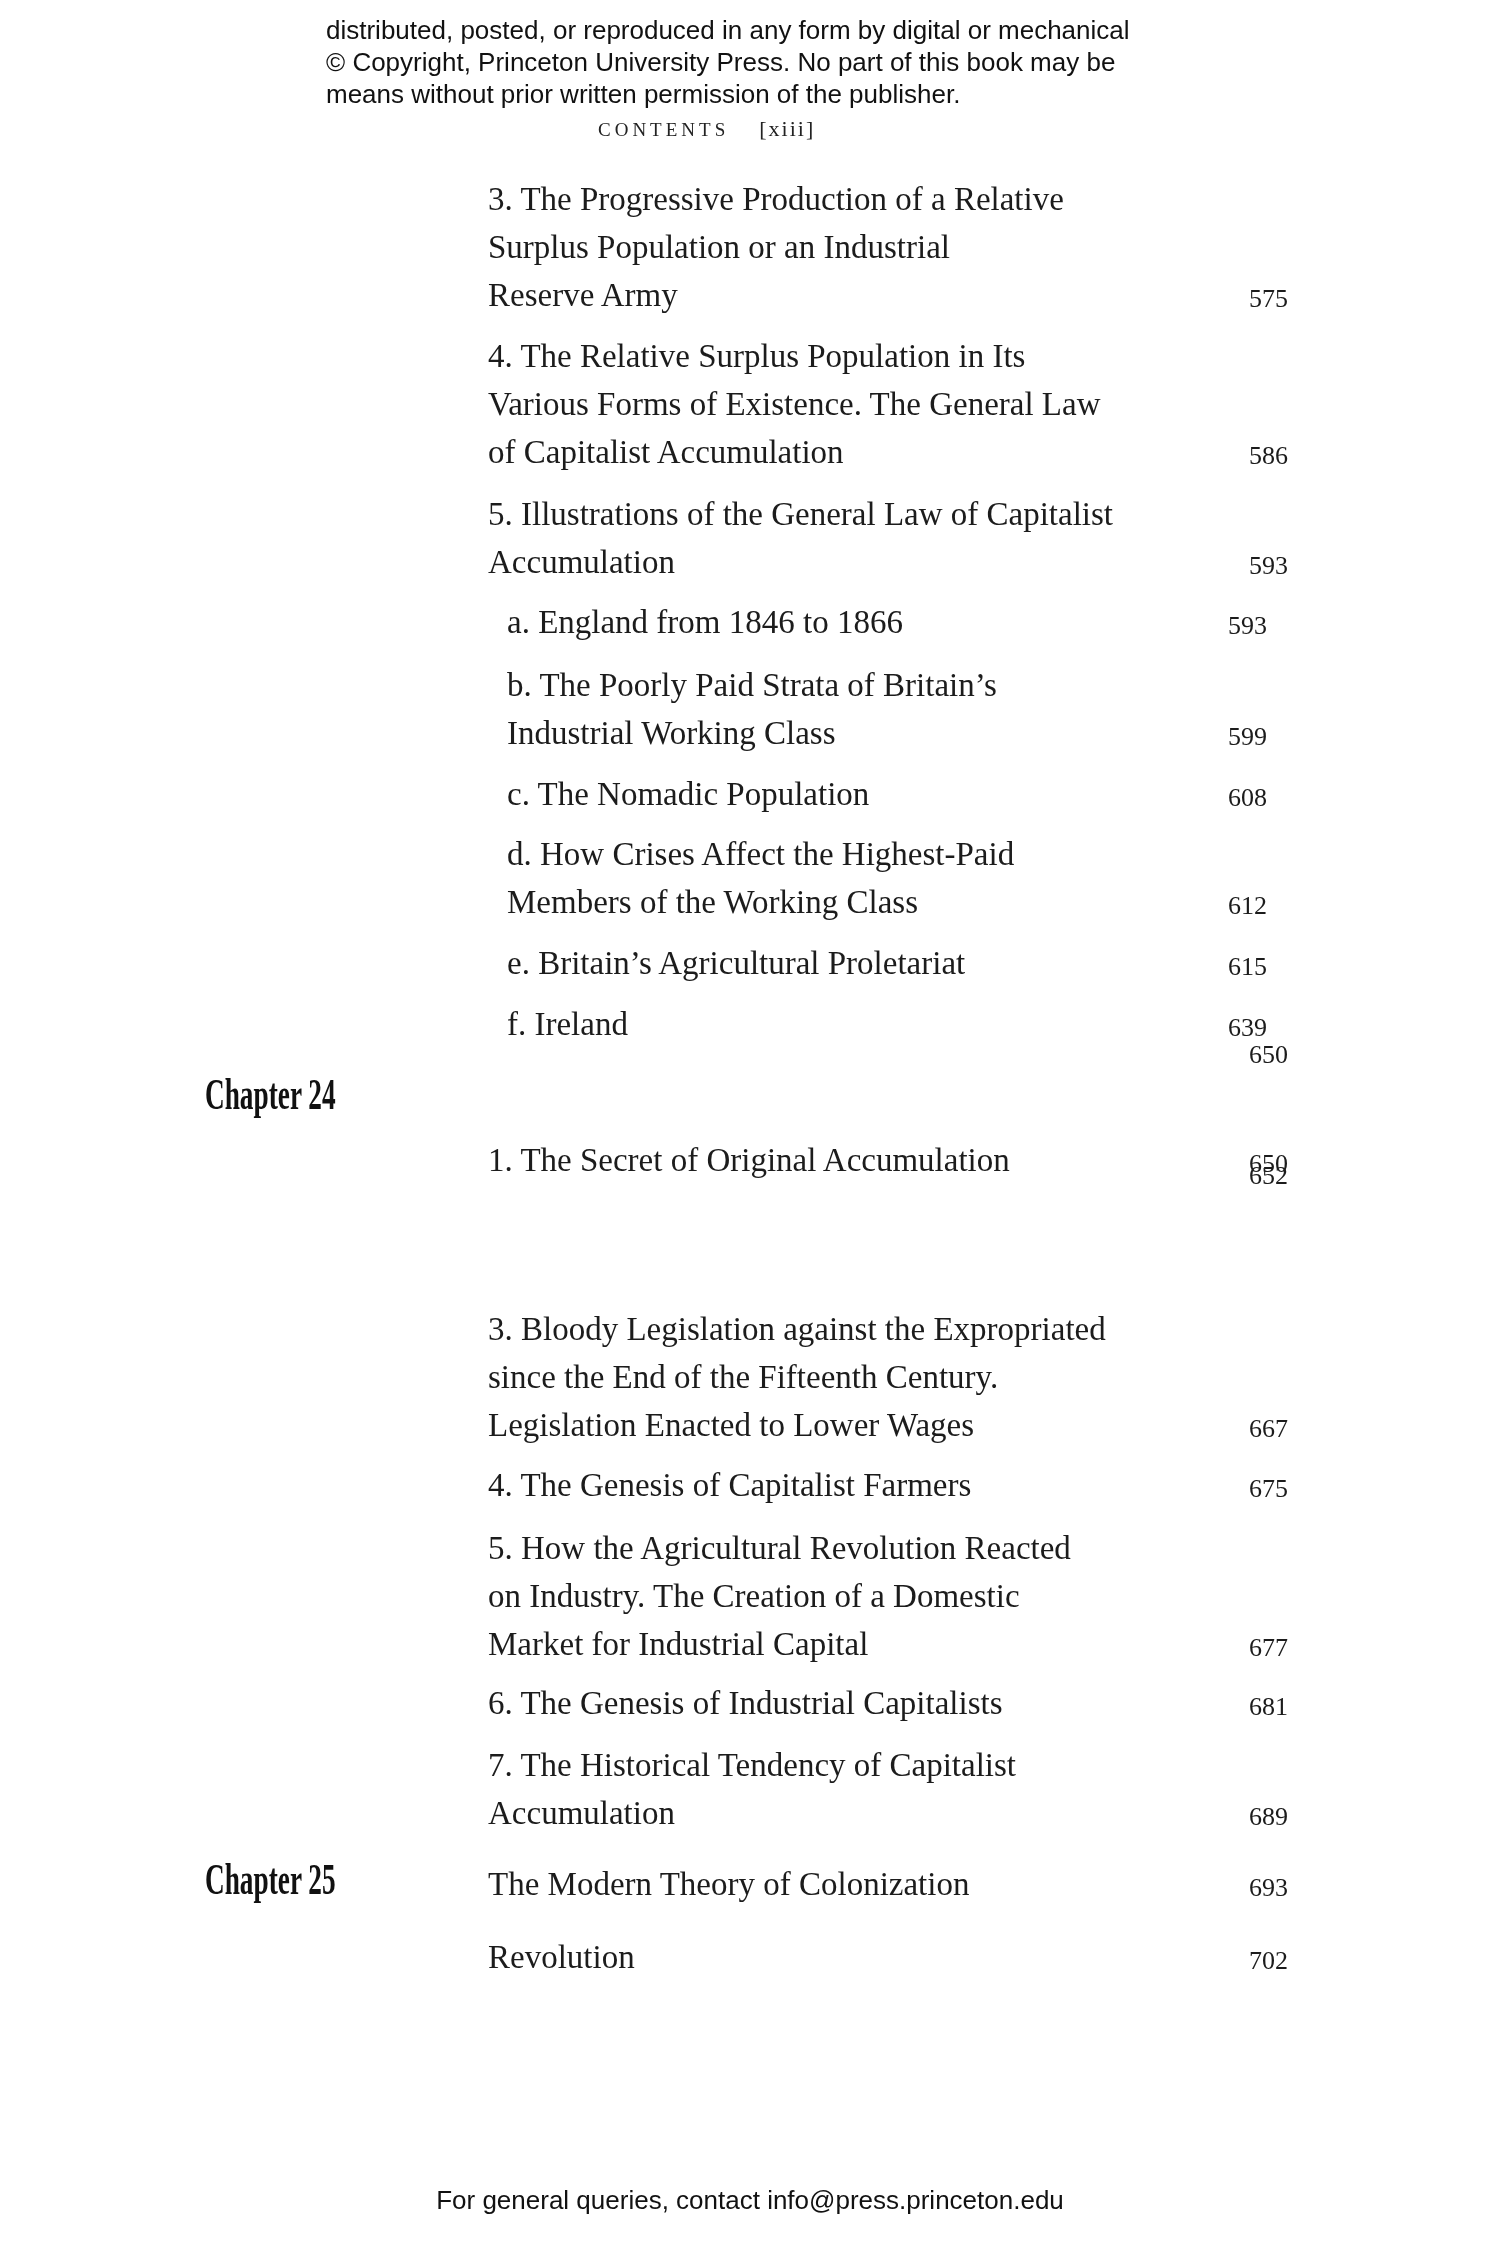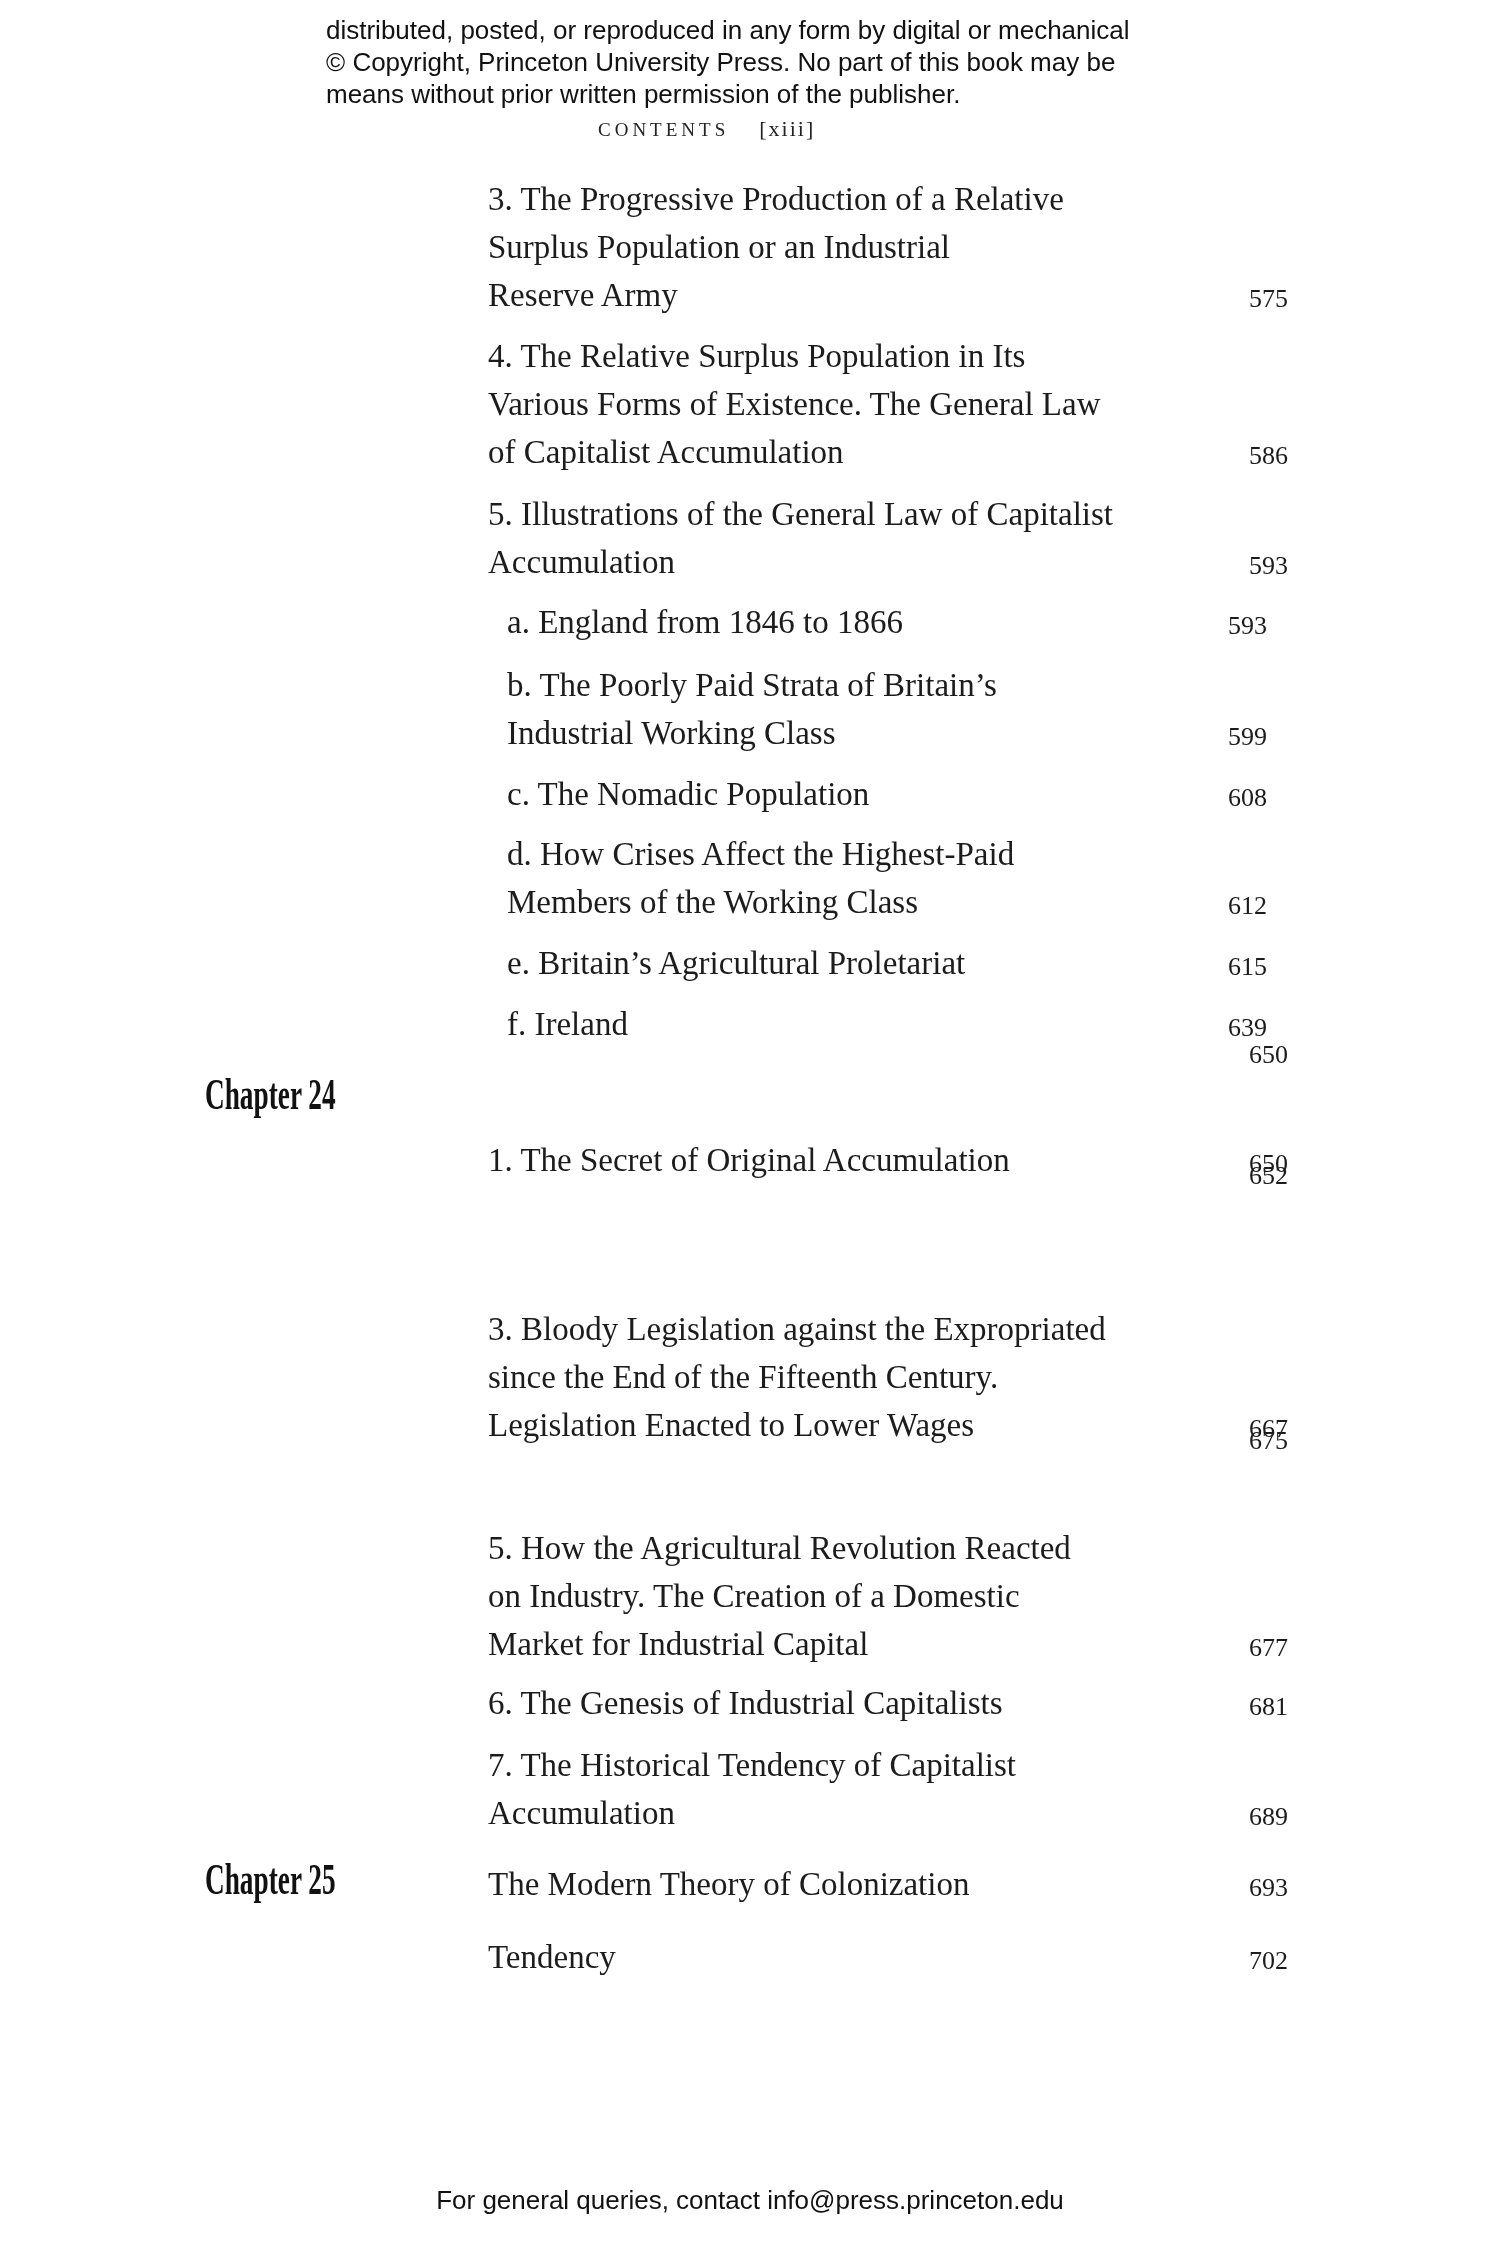--- a/index.html
+++ b/index.html
@@ -139,20 +139,23 @@
 <div class="entry" style="top:1305px">
   <span class="title">
     <span class="line">3. Bloody Legislation against the Expropriated</span>
     <span class="line">since the End of the Fifteenth Century.</span>
     <span class="line">Legislation Enacted to Lower Wages</span>
   </span>
   <span class="page">667</span>
 </div>
 
 <div class="entry" style="top:1461px">
+  <span class="title">
+    <span class="line">4. The Genesis of Capitalist Farmers</span>
+  </span>
   <span class="page">675</span>
 </div>
 
 <div class="entry" style="top:1524px">
   <span class="title">
     <span class="line">5. How the Agricultural Revolution Reacted</span>
     <span class="line">on Industry. The Creation of a Domestic</span>
     <span class="line">Market for Industrial Capital</span>
   </span>
   <span class="page">677</span>
@@ -177,18 +180,18 @@
 
 <div class="entry" style="top:1860px">
   <span class="title">
     <span class="line">The Modern Theory of Colonization</span>
   </span>
   <span class="page">693</span>
 </div>
 
 <div class="entry" style="top:1933px">
   <span class="title">
-    <span class="line">Tendency</span>
+    <span class="line">Revolution</span>
   </span>
   <span class="page">702</span>
 </div>
 
 <div class="footer">For general queries, contact info@press.princeton.edu</div>
 
 </body></html>

